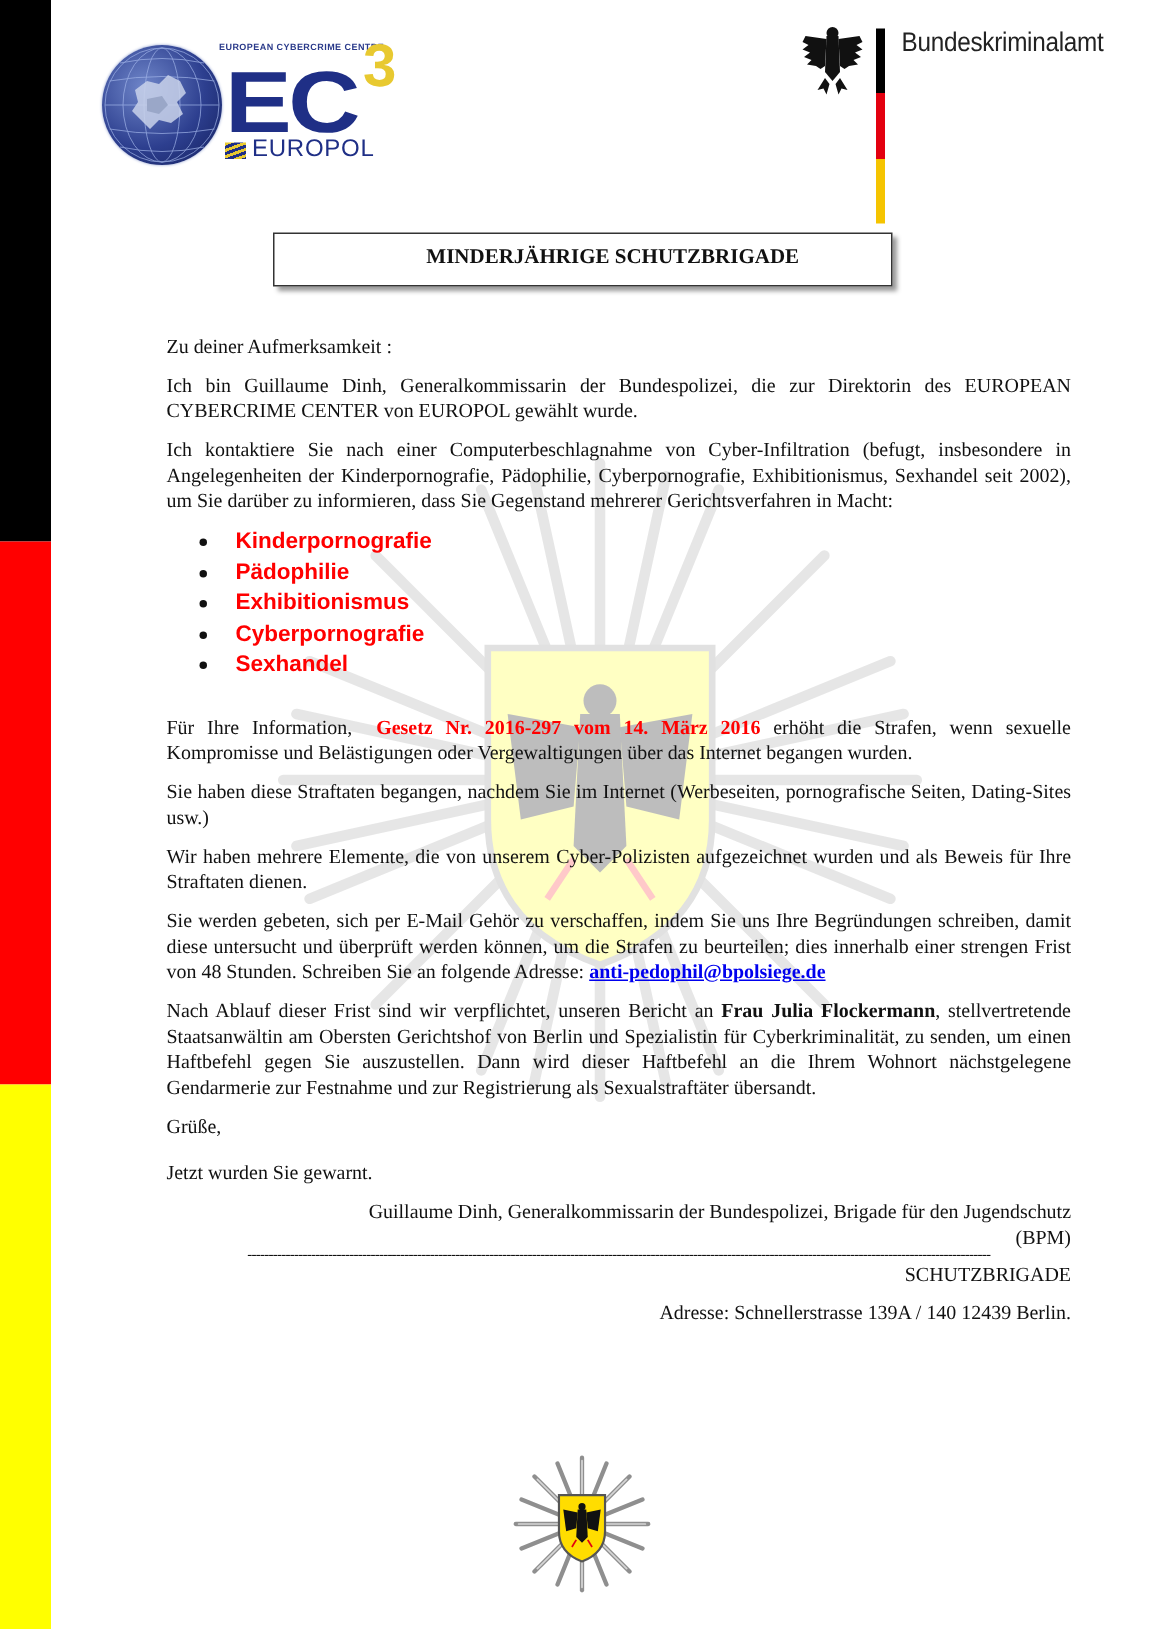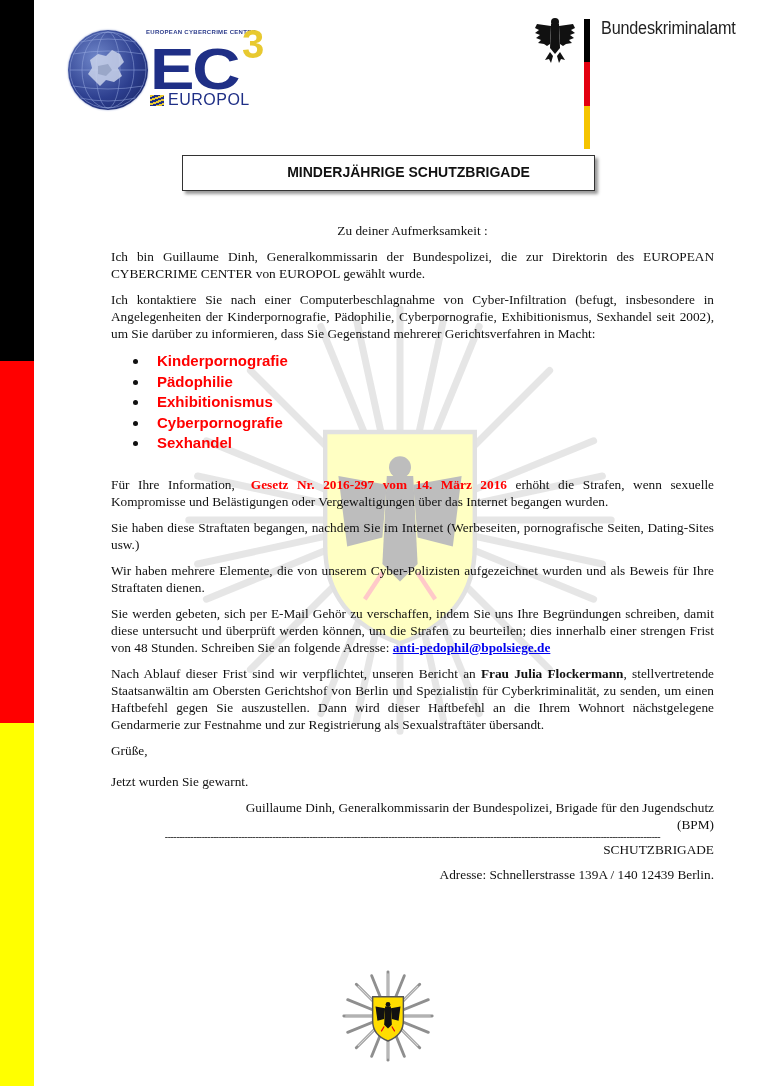--- a/index.html
+++ b/index.html
@@ -42,30 +42,30 @@
       font-size: 18px; color: #222; letter-spacing: -0.2px; transform: scaleX(0.9); transform-origin: left; white-space: nowrap; }
 
     
     .title-box {
       position: absolute; left: 182px; top: 155px; width: 413px; height: 36px;
       border: 1px solid #333; background: #fff; box-shadow: 3px 3px 3px #999;
       box-sizing: border-box;
     }
     .title-box span {
       position: absolute; left: 0; right: 0; top: 8px; text-align: center;
-      font-family: Liberation Sans, sans-serif; font-weight: bold; font-size: 14px; color: #111;
+      font-family: Liberation Serif, serif; font-weight: bold; font-size: 14px; color: #111;
       padding-left: 40px;
     }
 
     
     .watermark { position: absolute; left: 180px; top: 300px; width: 440px; height: 440px; opacity: 0.35; pointer-events: none; }
 
     .content { position: absolute; left: 111px; top: 222px; width: 603px; font-size: 13.3px; line-height: 17px; }
     .content p { margin: 0 0 9px 0; text-align: justify; }
-    .content .center { text-align: center; }
+    .content .center { }
     .red-bold { color: #ff0000; font-weight: bold; margin-left: 16px; }
     ul.crimes { margin: 2px 0 10px 0; padding: 0 0 0 22px; list-style: none; }
     ul.crimes li { font-family: "Liberation Sans", sans-serif; font-weight: bold; color: #ff0000;
       font-size: 15px; line-height: 20.5px; position: relative; padding-left: 24px; }
     ul.crimes li::before { content: ""; position: absolute; left: 0; top: 8px; width: 5px; height: 5px;
       border-radius: 50%; background: #111; }
     a.email { color: #0000ee; font-weight: bold; text-decoration: underline; }
     .dash { text-align: center; letter-spacing: -0.5px; overflow: hidden; white-space: nowrap; line-height: 8px; font-size: 10px; margin-top: 0; }
     .footer p { margin: 0; text-align: right; }
 

